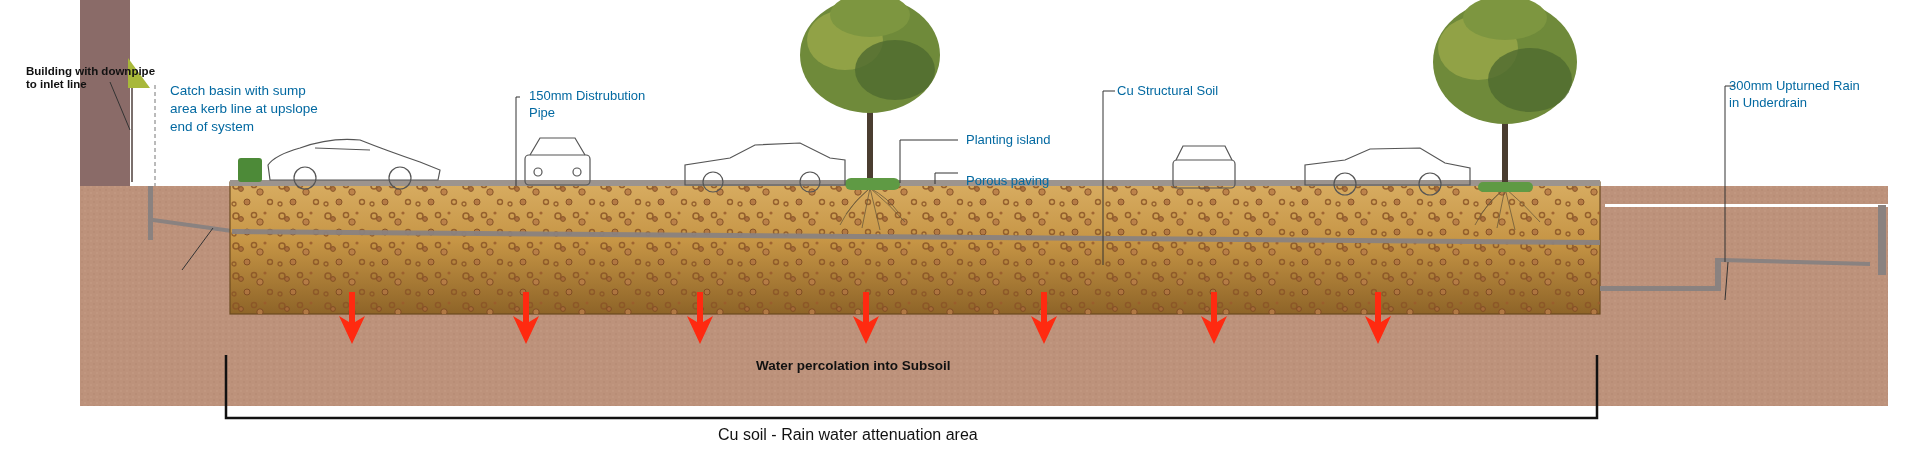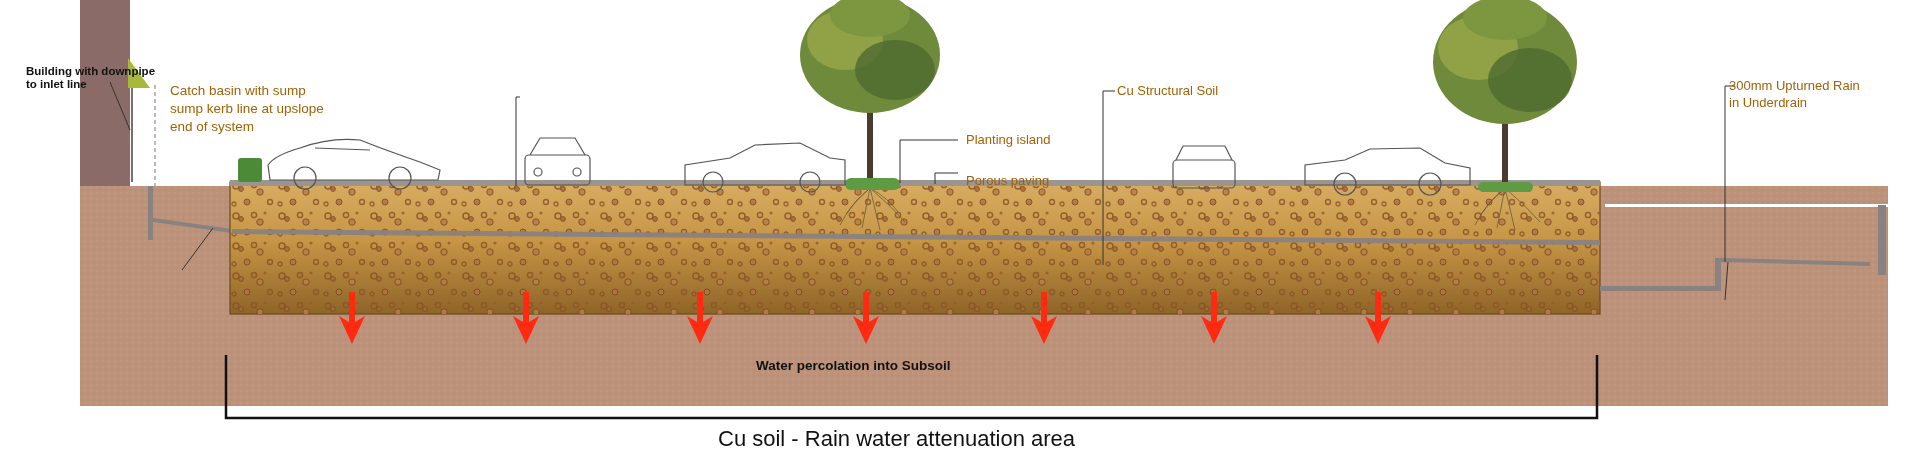--- a/index.html
+++ b/index.html
@@ -1,22 +1,22 @@
 <!DOCTYPE html>
 <html><head>
   <meta charset="utf-8">
   <style>
     html, body { margin: 0; padding: 0; background: #ffffff; }
     body { width: 1920px; height: 450px; position: relative; overflow: hidden; font-family: "Liberation Sans", sans-serif; }
     .stage { position: absolute; left: 0; top: 0; width: 1736px; height: 450px; }
     svg.scene { position: absolute; left: 0; top: 0; }
-    .lbl { position: absolute; color: #a16207; line-height: 1.15; white-space: nowrap; }
+    .lbl { position: absolute; color: #0369a1; line-height: 1.15; white-space: nowrap; }
     .lbl.bold { font-weight: bold; font-size: 11.5px; color: #111; }
     .lbl.reg { font-size: 13px; }
-    .lbl.big { font-size: 22px; color: #111; }
+    .lbl.big { font-size: 16px; color: #111; }
     .lbl span { display: block; }
   </style>
 </head>
 <body>
 
 <div class="stage">
   <svg class="scene" width="1920" height="450" viewBox="0 0 1920 450" xmlns="http://www.w3.org/2000/svg">
     <defs>
       <linearGradient id="soilGrad" x1="0" y1="0" x2="0" y2="1">
         <stop offset="0" stop-color="#d8ad62"></stop>
@@ -140,22 +140,26 @@
 
     <polyline points="226,355 226,418 1597,418 1597,355" fill="none" stroke="#111" stroke-width="2.5"></polyline>
   </svg>
 
   <div class="lbl bold" style="left:26px;top:65px;">
     <span>Building with downpipe</span>
       <span>to inlet line</span>
   </div>
   <div class="lbl reg" style="left:170px;top:82px;font-size:13.5px;line-height:1.35;">
     <span>Catch basin with sump</span>
-      <span>sump kerb line at upslope</span>
+      <span>area kerb line at upslope</span>
       <span>end of system</span>
+  </div>
+  <div class="lbl reg" style="left:529px;top:88px;line-height:1.3;">
+    <span>150mm Distrubution</span>
+      <span>Pipe</span>
   </div>
   <div class="lbl reg" style="left:966px;top:133px;">Planting island</div>
   <div class="lbl reg" style="left:966px;top:174px;">Porous paving</div>
   <div class="lbl reg" style="left:1117px;top:84px;">Cu Structural Soil</div>
   <div class="lbl reg" style="left:1729px;top:78px;line-height:1.3;">
     <span>300mm Upturned Rain</span>
       <span>in Underdrain</span>
   </div>
   <div class="lbl bold" style="left:756px;top:358px;font-size:13.5px;text-align:center;">Water percolation into Subsoil</div>
   <div class="lbl big" style="left:718px;top:426px;">Cu soil - Rain water attenuation area</div>

